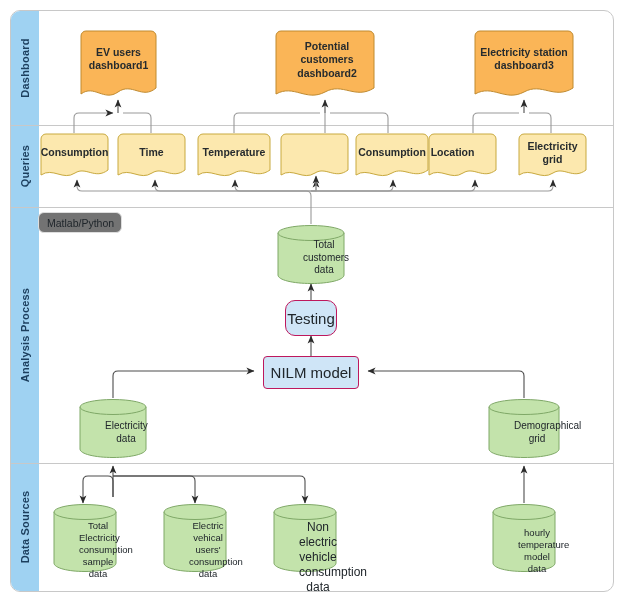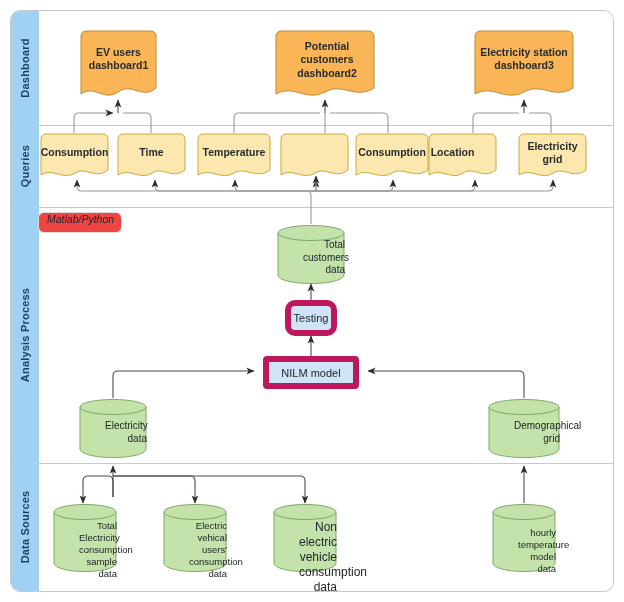--- a/index.html
+++ b/index.html
@@ -23,31 +23,31 @@
 
   
   .node{position:absolute;box-sizing:border-box;display:flex;align-items:center;
         justify-content:center;text-align:center;font-size:10.5px;color:#20262b;
         line-height:1.25;padding:2px;}
 
   .dash-label{position:absolute;width:100%;text-align:center;font-size:10.5px;color:#262b2e;line-height:1.28;font-weight:bold;}
 
   
   .cyl{position:absolute;}
-  .cyl .cyl-txt{position:absolute;left:0;right:0;text-align:right;font-size:10px;
+  .cyl .cyl-txt{position:absolute;left:0;right:0;text-align:center;font-size:10px;
                 color:#20262b;line-height:1.25;padding-left:26px;}
 
   
-  .proc{position:absolute;box-sizing:border-box;background:#cfe5f7;border:6px solid #be185d;
-        display:flex;align-items:center;justify-content:center;font-size:11px;color:#20262b;border-radius:4px;}
+  .proc{position:absolute;box-sizing:border-box;background:#cfe5f7;border:1px solid #be185d;
+        display:flex;align-items:center;justify-content:center;font-size:15px;color:#20262b;border-radius:4px;}
   .proc.pill{border-radius:10px;}
 
   
-  #mlab{position:absolute;box-sizing:border-box;background:#ef4444;border:1px solid #dedede;
-        border-radius:6px;display:flex;padding-left:8px;font-size:10.5px;color:#20262b;font-style:italic;}
+  #mlab{position:absolute;box-sizing:border-box;background:#737373;border:1px solid #dedede;
+        border-radius:6px;display:flex;align-items:center;padding-left:8px;font-size:10.5px;color:#20262b;}
 
   svg.lines{position:absolute;left:0;top:0;width:624px;height:602px;pointer-events:none;}
 </style>
 </head>
 <body>
 
 <div id="stage">
   <div id="frame"></div>
 
   <div class="lane first" style="top:11px;height:114px;">

